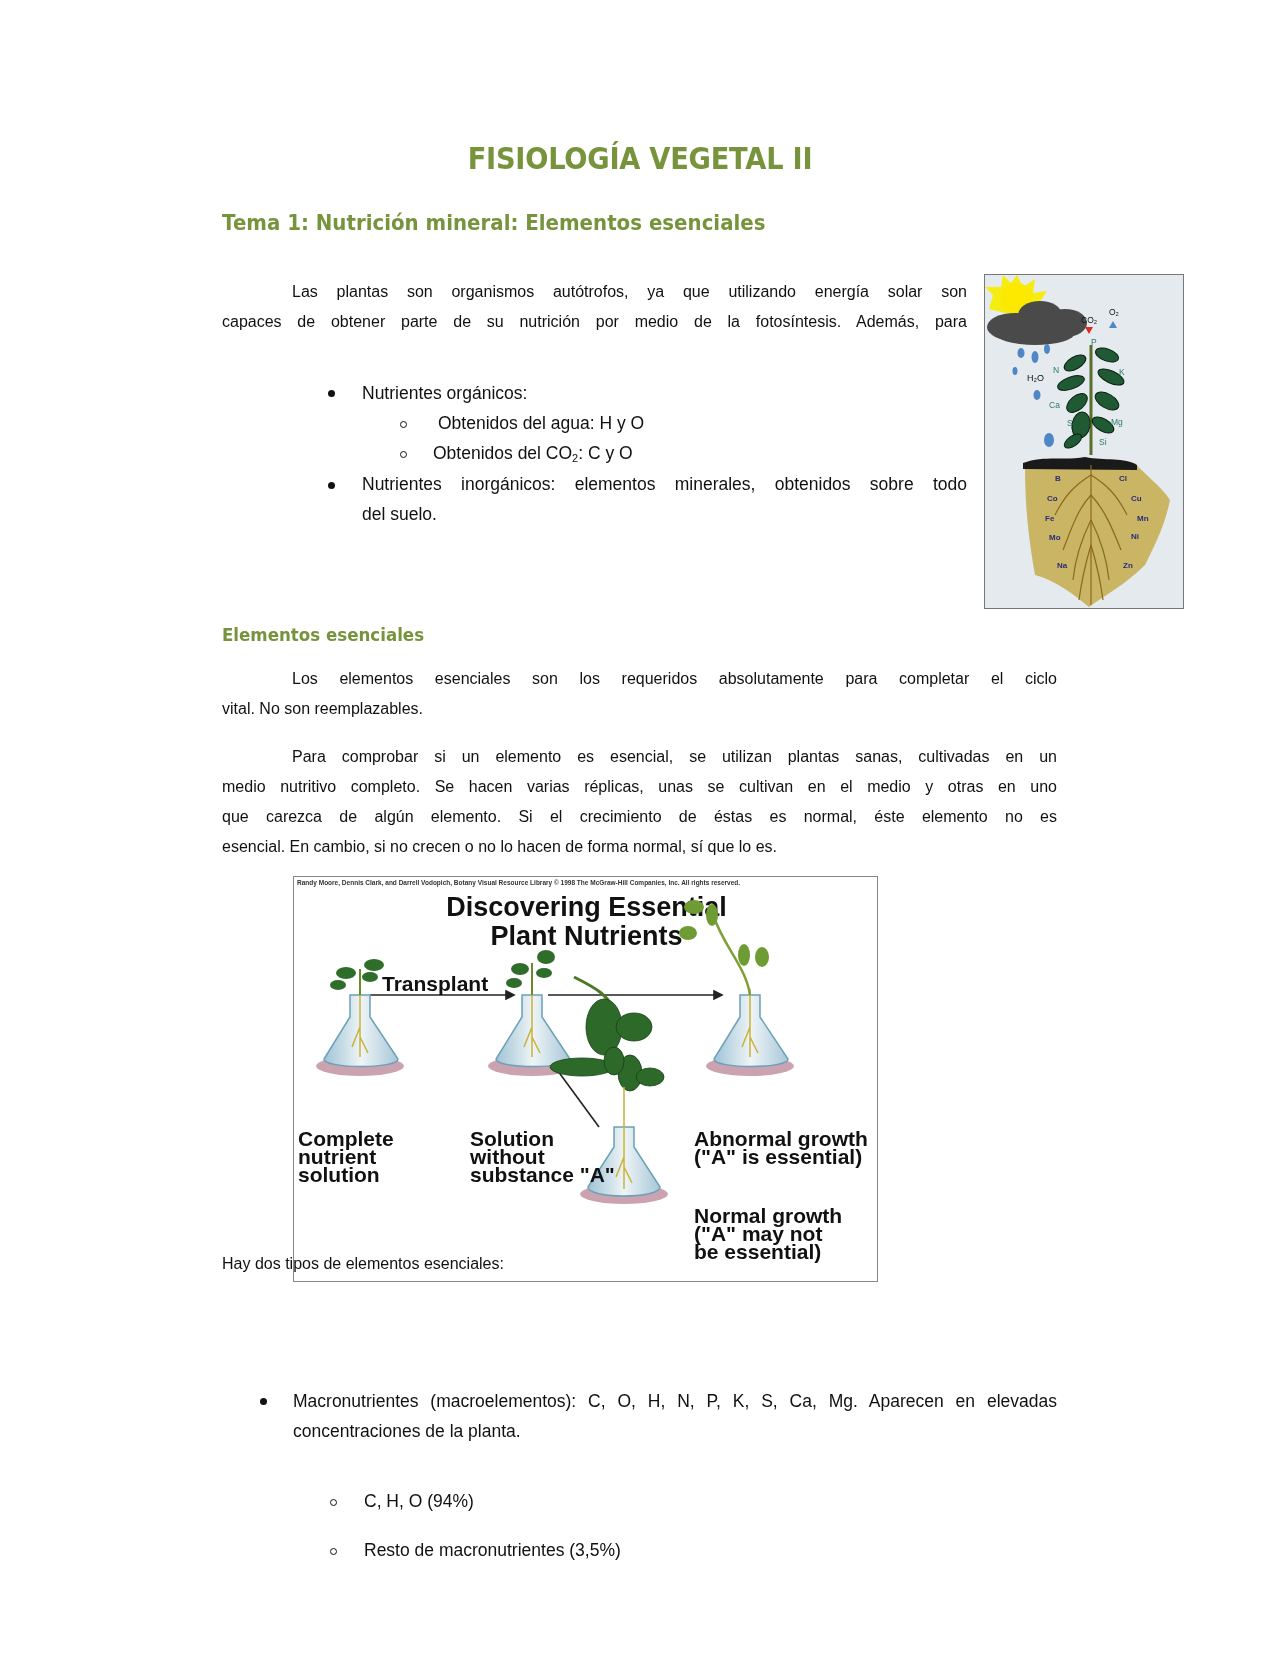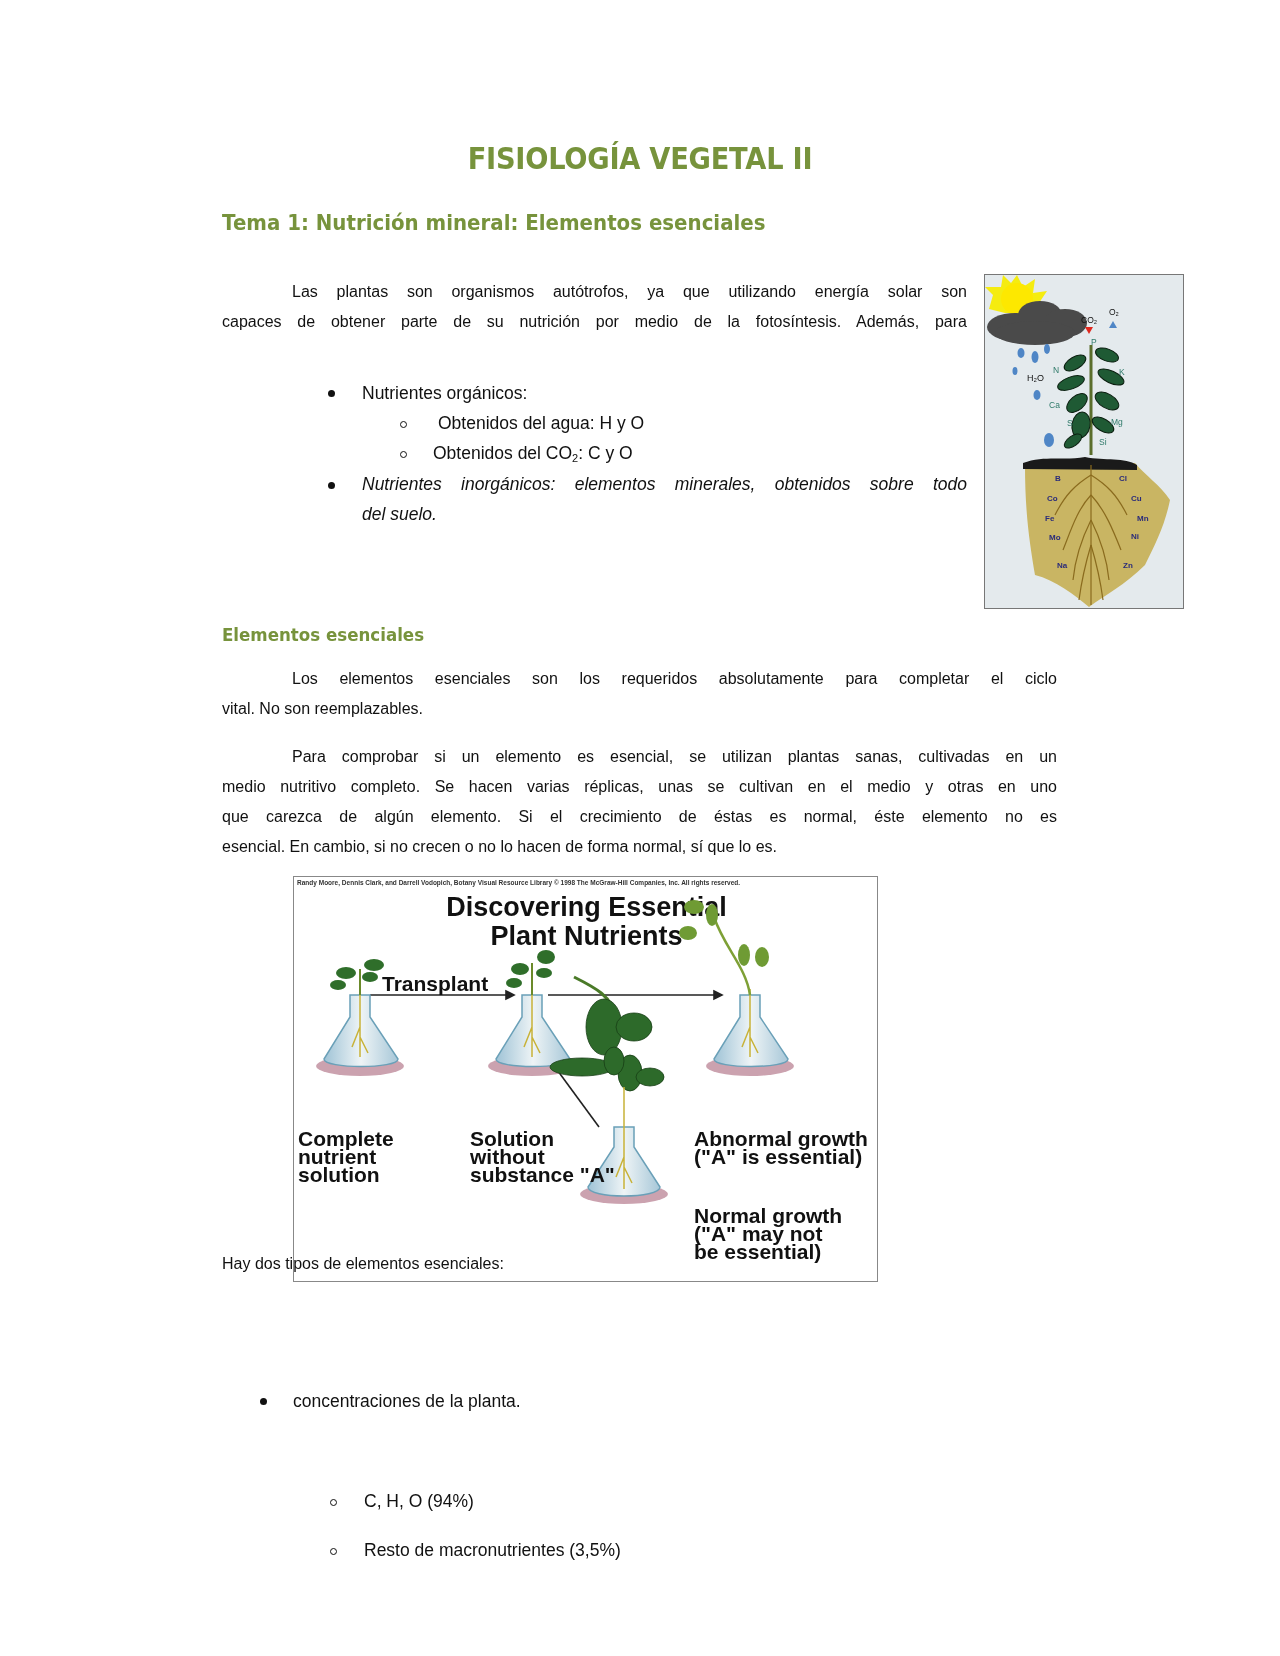--- a/index.html
+++ b/index.html
@@ -47,21 +47,21 @@
 
   <span class="circ" style="left:400px; top:421px;"></span>
   <div class="abs li" style="left:438px; top:408px;text-align:right;">Obtenidos del agua: H y O</div>
 
   <span class="circ" style="left:400px; top:451px;"></span>
   <div class="abs li" style="left:433px; top:438px;">
     <span>Obtenidos del CO</span><sub>2</sub><span>: C y O</span>
   </div>
 
   <span class="bullet" style="left:328px; top:482px;"></span>
-  <div class="abs li" style="left:362px; top:469px; width:605px;font-style:italic;">
+  <div class="abs li" style="left:362px; top:469px; width:605px;">
     <div style="text-align:justify; text-align-last:justify;">Nutrientes inorgánicos: elementos minerales, obtenidos sobre todo</div>
     <div>del suelo.</div>
   </div>
 </div>
 
 <div class="abs side-img">
   <svg width="197" height="332" viewBox="0 0 197 332">
 
     <g>
       <polygon points="32,0 38,12 50,4 48,18 62,16 54,28 66,34 50,38 20,38 4,34 8,20 0,12 16,12 18,0 26,8" fill="#f5ec10"></polygon>
@@ -252,20 +252,21 @@
   <div class="fig-label" style="left:400px; top:330px;">Normal growth
 ("A" may not
 be essential)</div>
 </div>
 
 <div class="abs p" style="left:222px; top:1249px;">Hay dos tipos de elementos esenciales:</div>
 
 <div>
   <span class="bullet" style="left:260px; top:1398px;"></span>
   <div class="abs li" style="left:293px; top:1386px; width:764px;">
+    <div style="text-align:justify; text-align-last:justify;">Macronutrientes (macroelementos): C, O, H, N, P, K, S, Ca, Mg. Aparecen en elevadas</div>
     <div>concentraciones de la planta.</div>
   </div>
 
   <span class="circ" style="left:330px; top:1499px;"></span>
   <div class="abs li" style="left:364px; top:1486px;">C, H, O (94%)</div>
 
   <span class="circ" style="left:330px; top:1548px;"></span>
   <div class="abs li" style="left:364px; top:1535px;">Resto de macronutrientes (3,5%)</div>
 </div>
 

